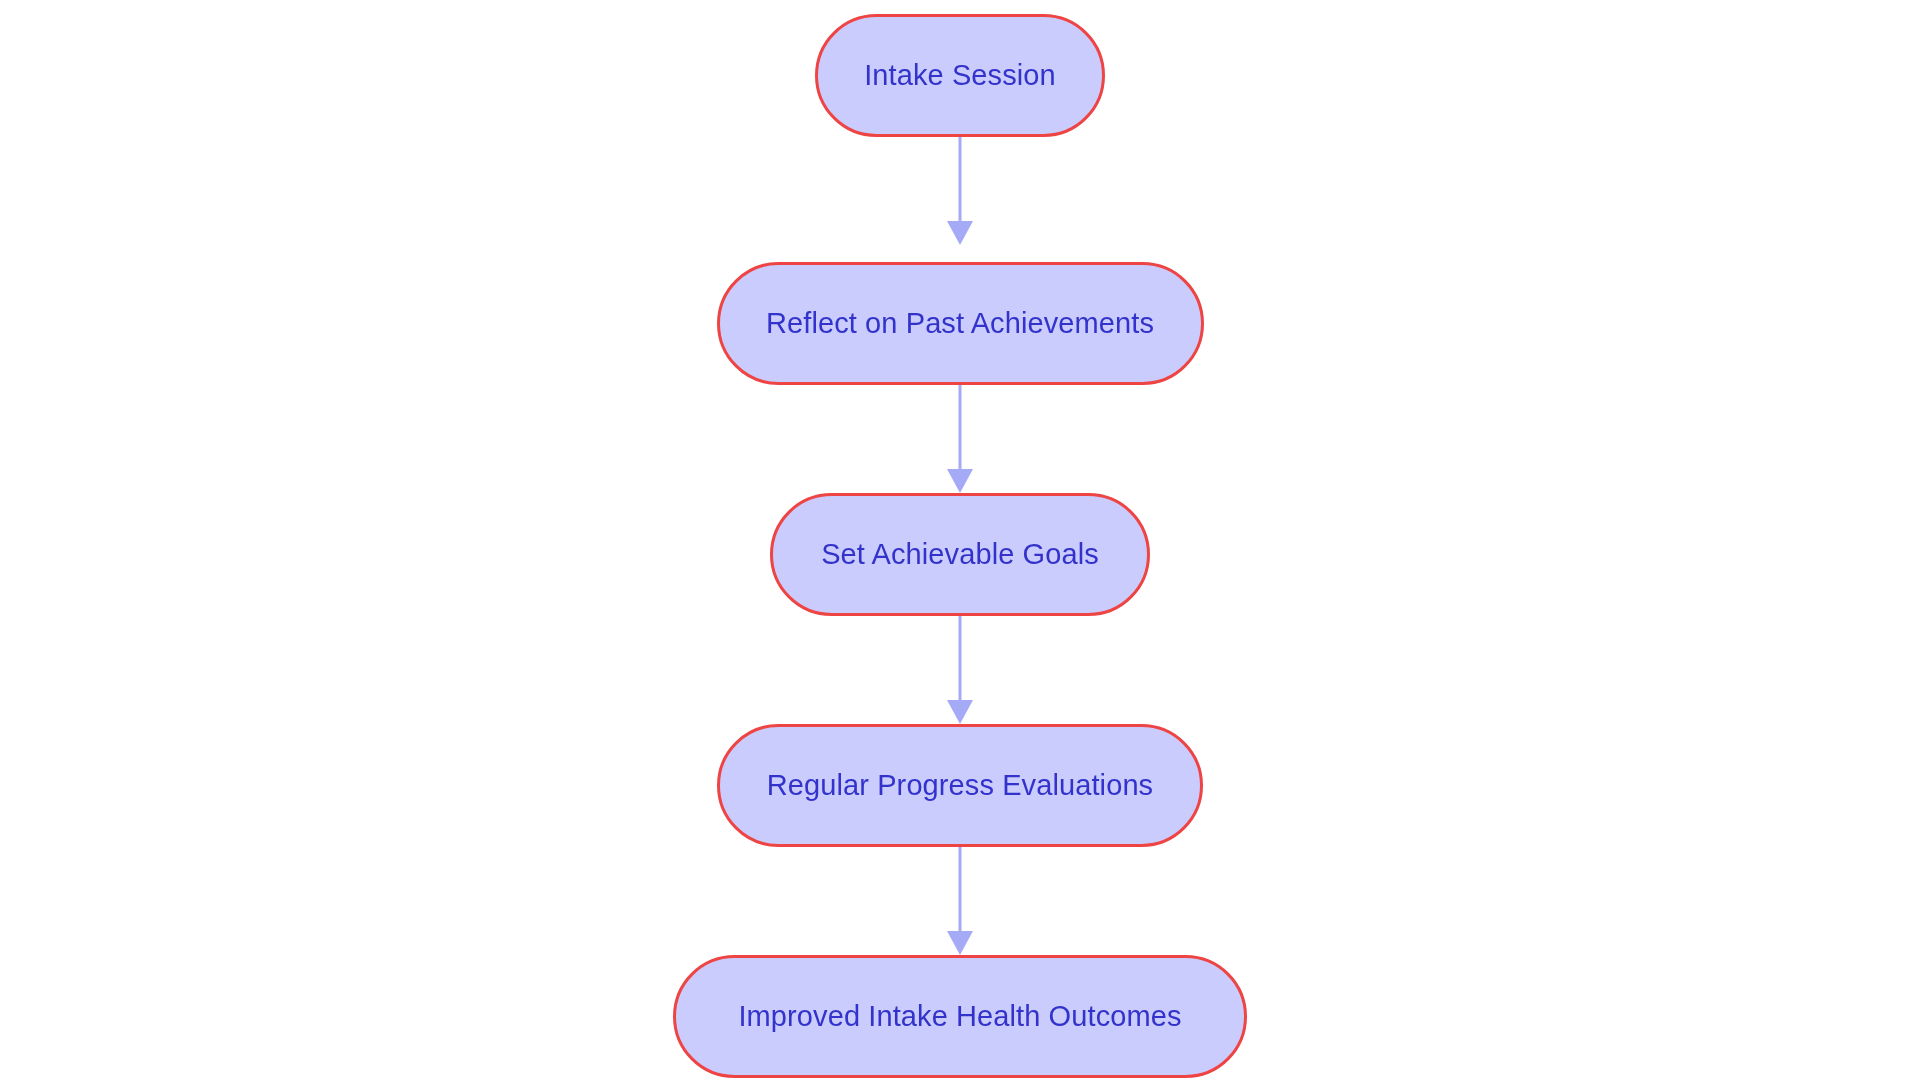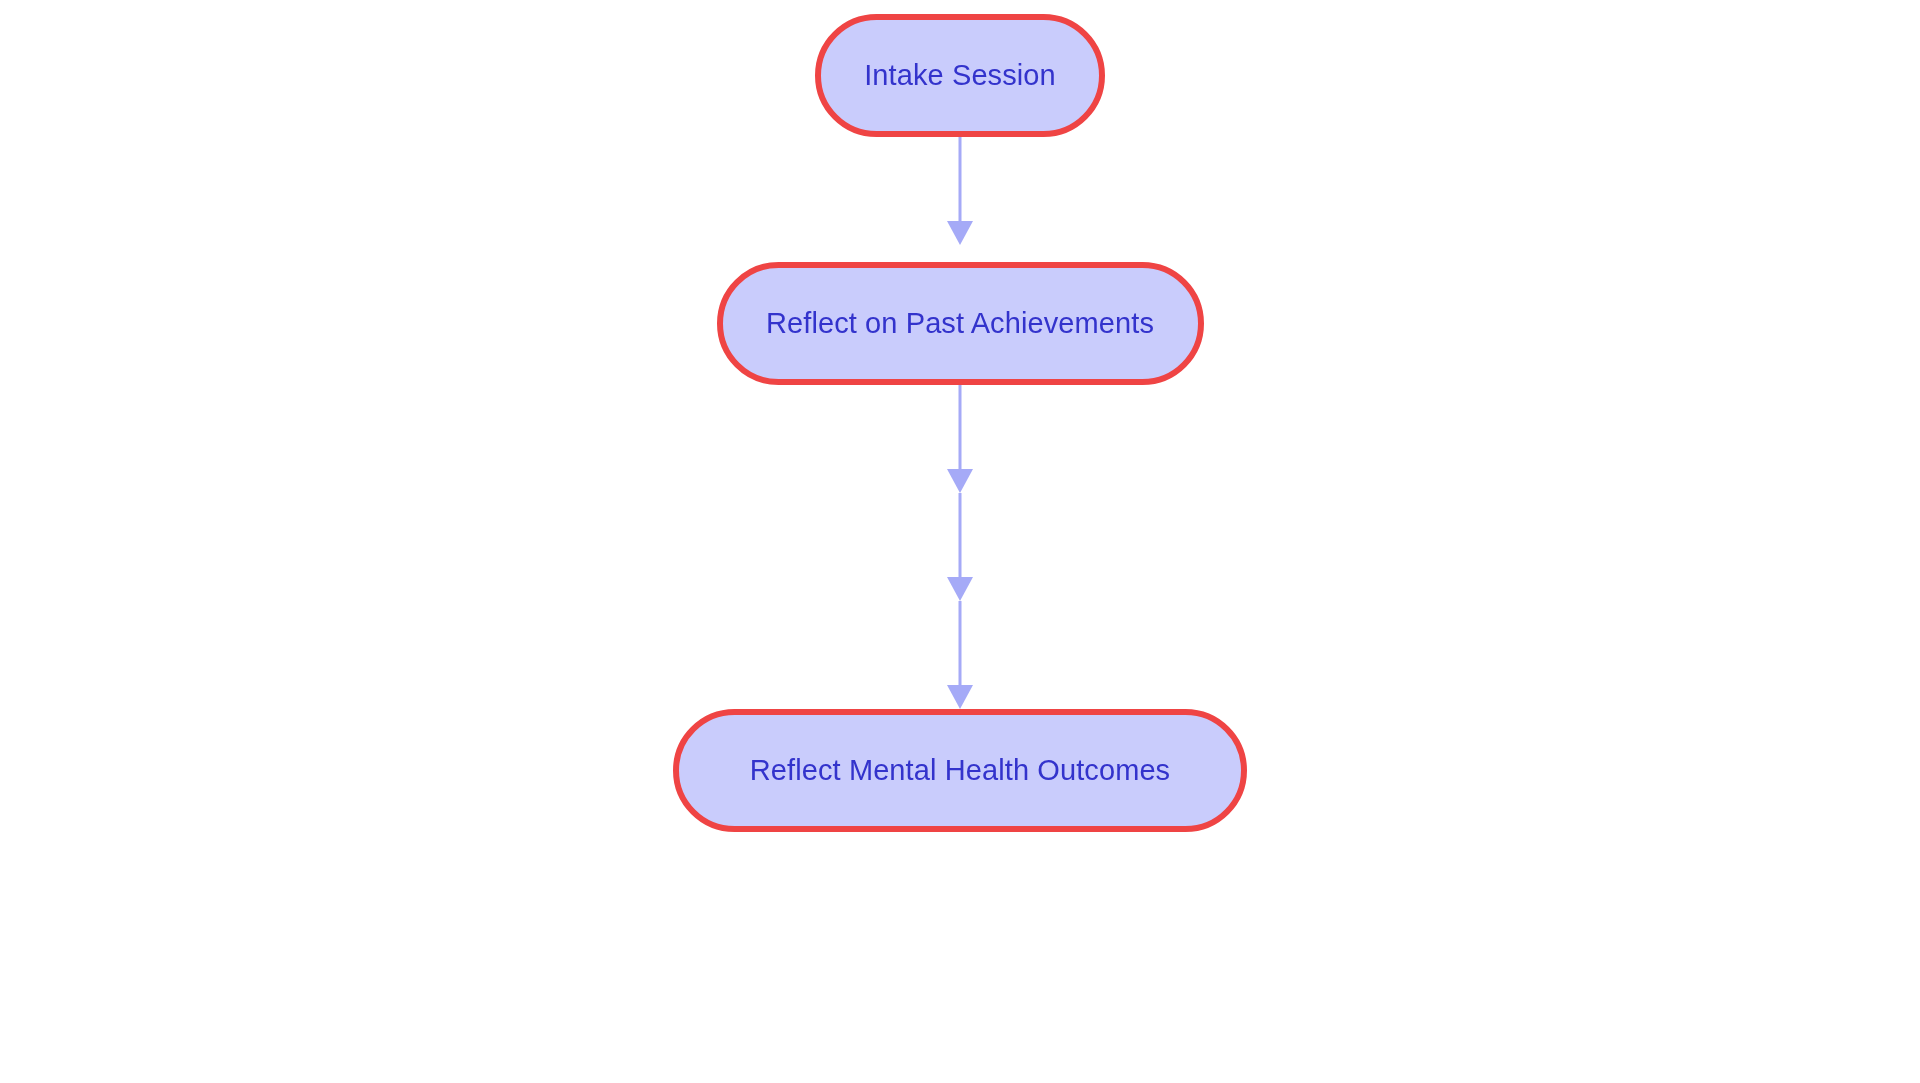--- a/index.html
+++ b/index.html
@@ -33,21 +33,21 @@
     align-items: center;
     justify-content: flex-start;
     padding-top: 14px;
     box-sizing: border-box;
   }
 
   .node {
     box-sizing: border-box;
     height: 123px;
     background: #c9ccfc;
-    border: 6px solid #ef4444;
+    border: 3px solid #ef4444;
     border-radius: 62px;
     display: flex;
     align-items: center;
     justify-content: center;
     padding: 0 44px;
     white-space: nowrap;
   }
 
   .node-label {
     color: #3333cc;
@@ -102,30 +102,36 @@
 
     <div class="node" style="width:487px;margin-top:17px;">
       <span class="node-label">Reflect on Past Achievements</span>
     </div>
 
     <div class="connector">
       <div class="line"></div>
       <div class="arrowhead"></div>
     </div>
 
+    <div class="node" style="width:380px;">
+      <span class="node-label">Set Achievable Goals</span>
+    </div>
 
     <div class="connector">
       <div class="line"></div>
       <div class="arrowhead"></div>
     </div>
 
+    <div class="node" style="width:486px;">
+      <span class="node-label">Regular Progress Evaluations</span>
+    </div>
 
     <div class="connector">
       <div class="line"></div>
       <div class="arrowhead"></div>
     </div>
 
     <div class="node" style="width:574px;">
-      <span class="node-label">Reflect Mental Health Outcomes</span>
+      <span class="node-label">Improved Intake Health Outcomes</span>
     </div>
 
   </div>
 </div>
 
 </body></html>

